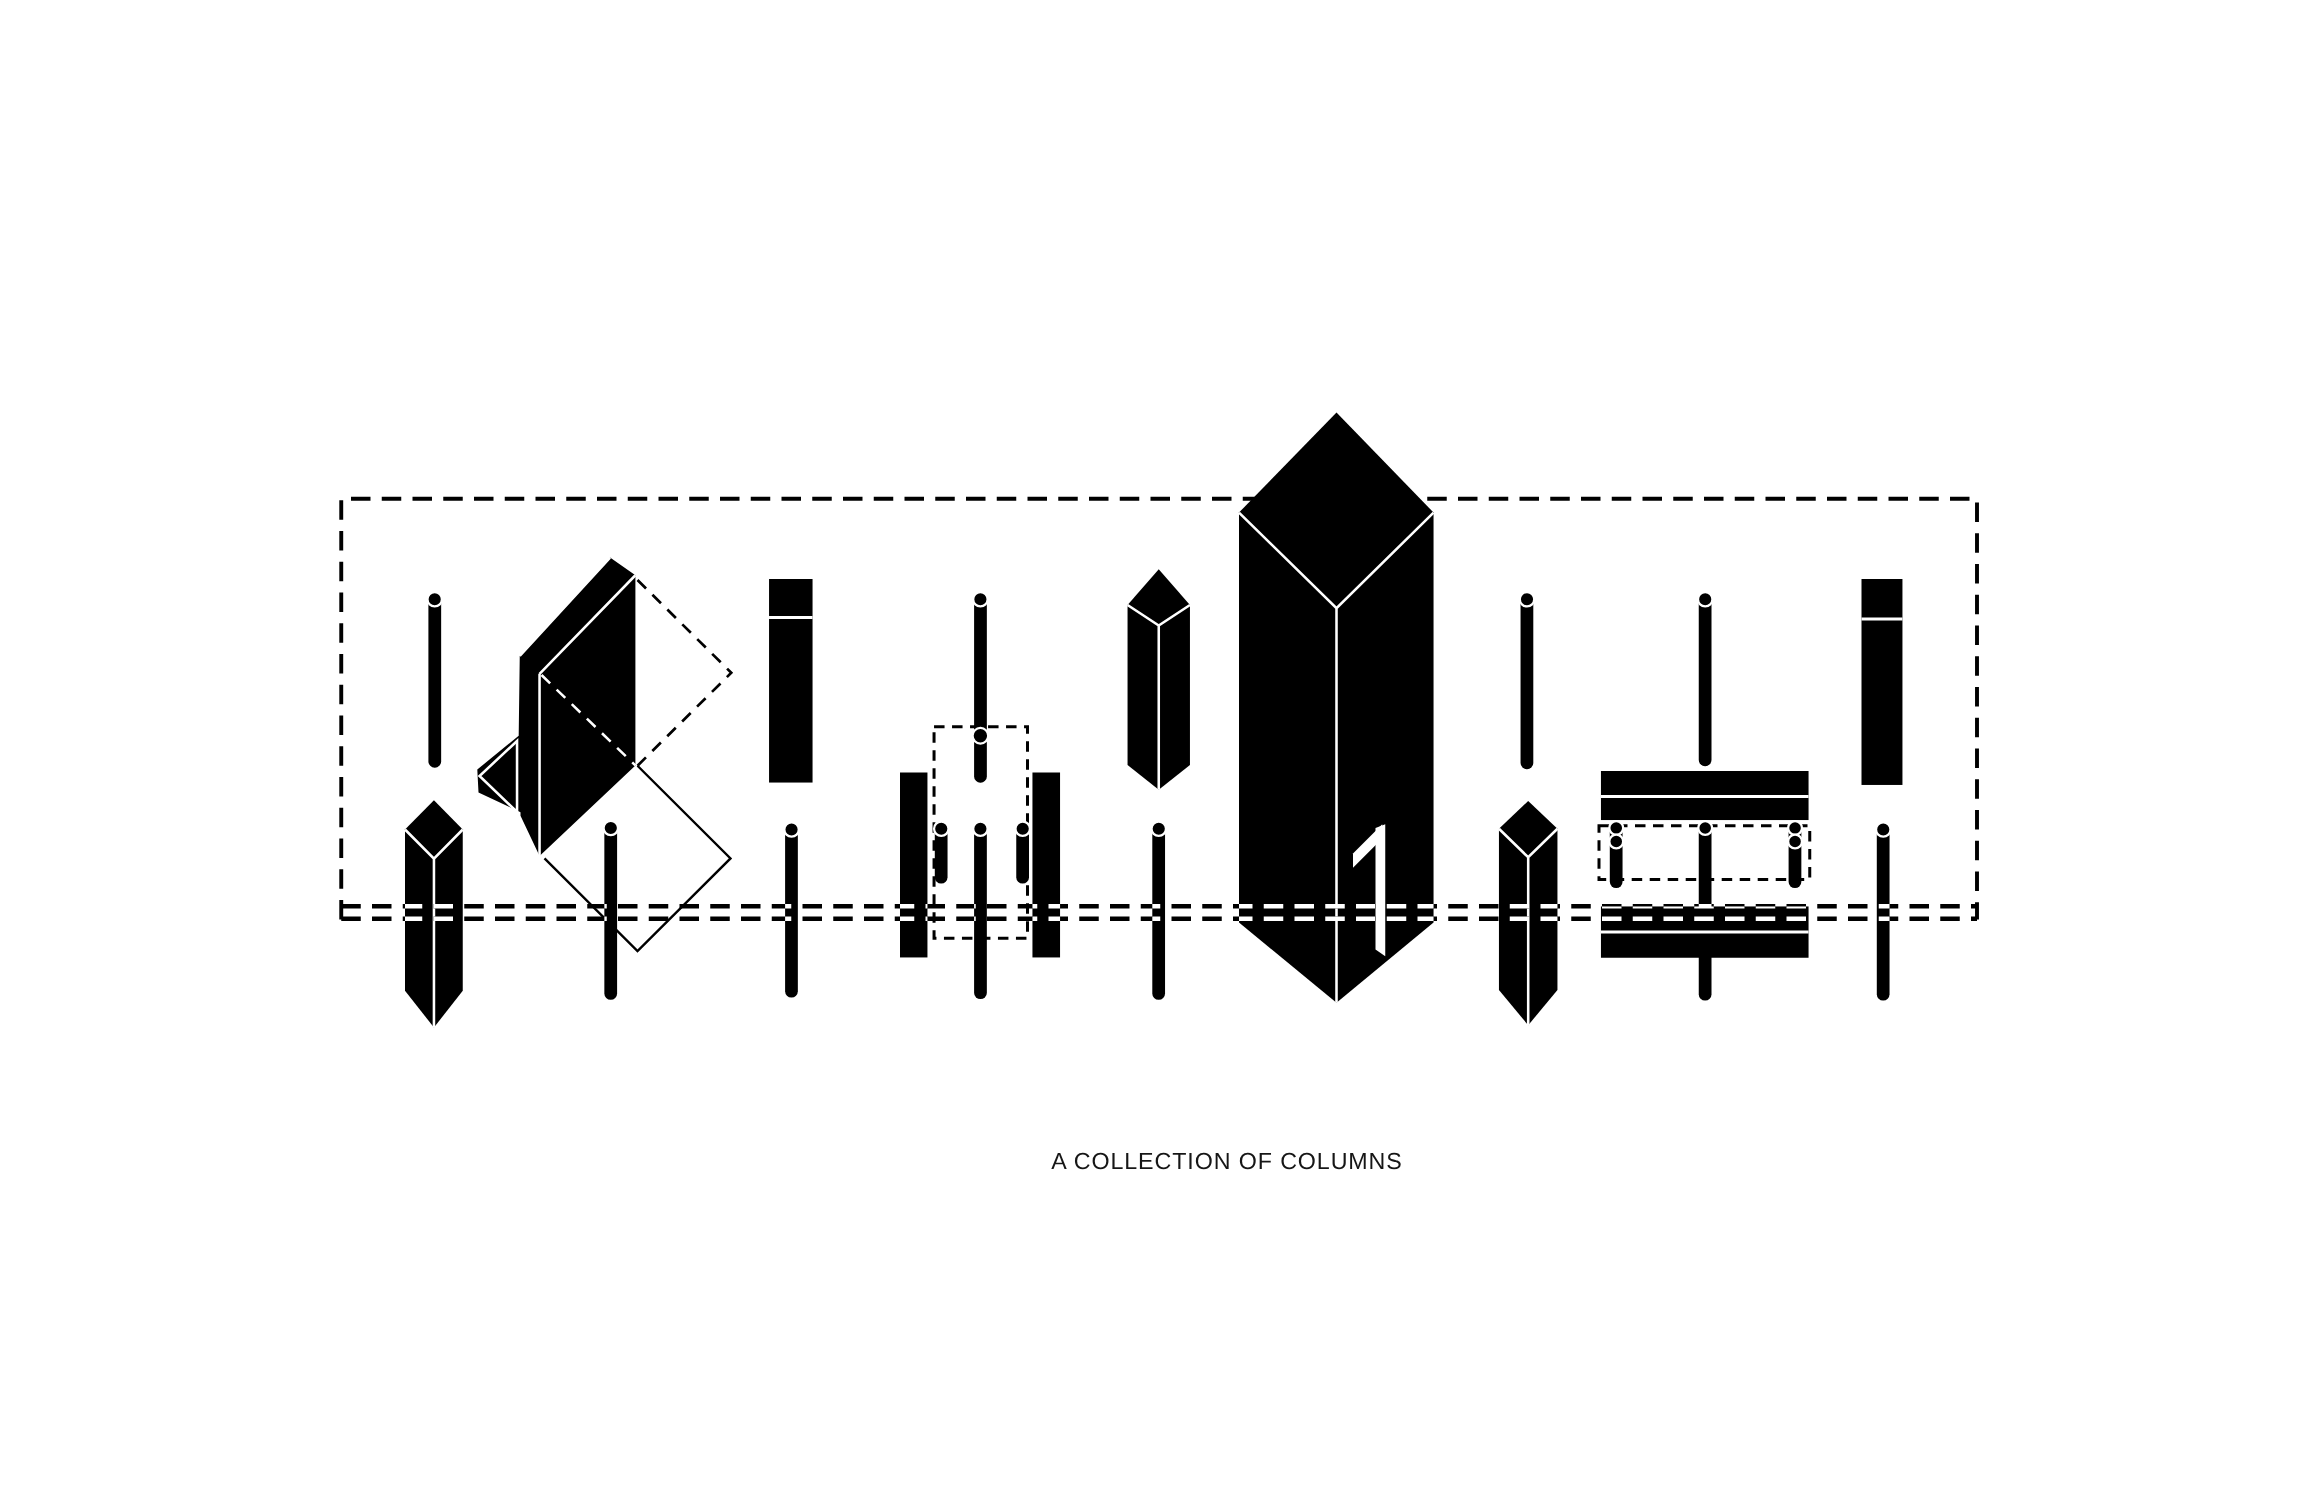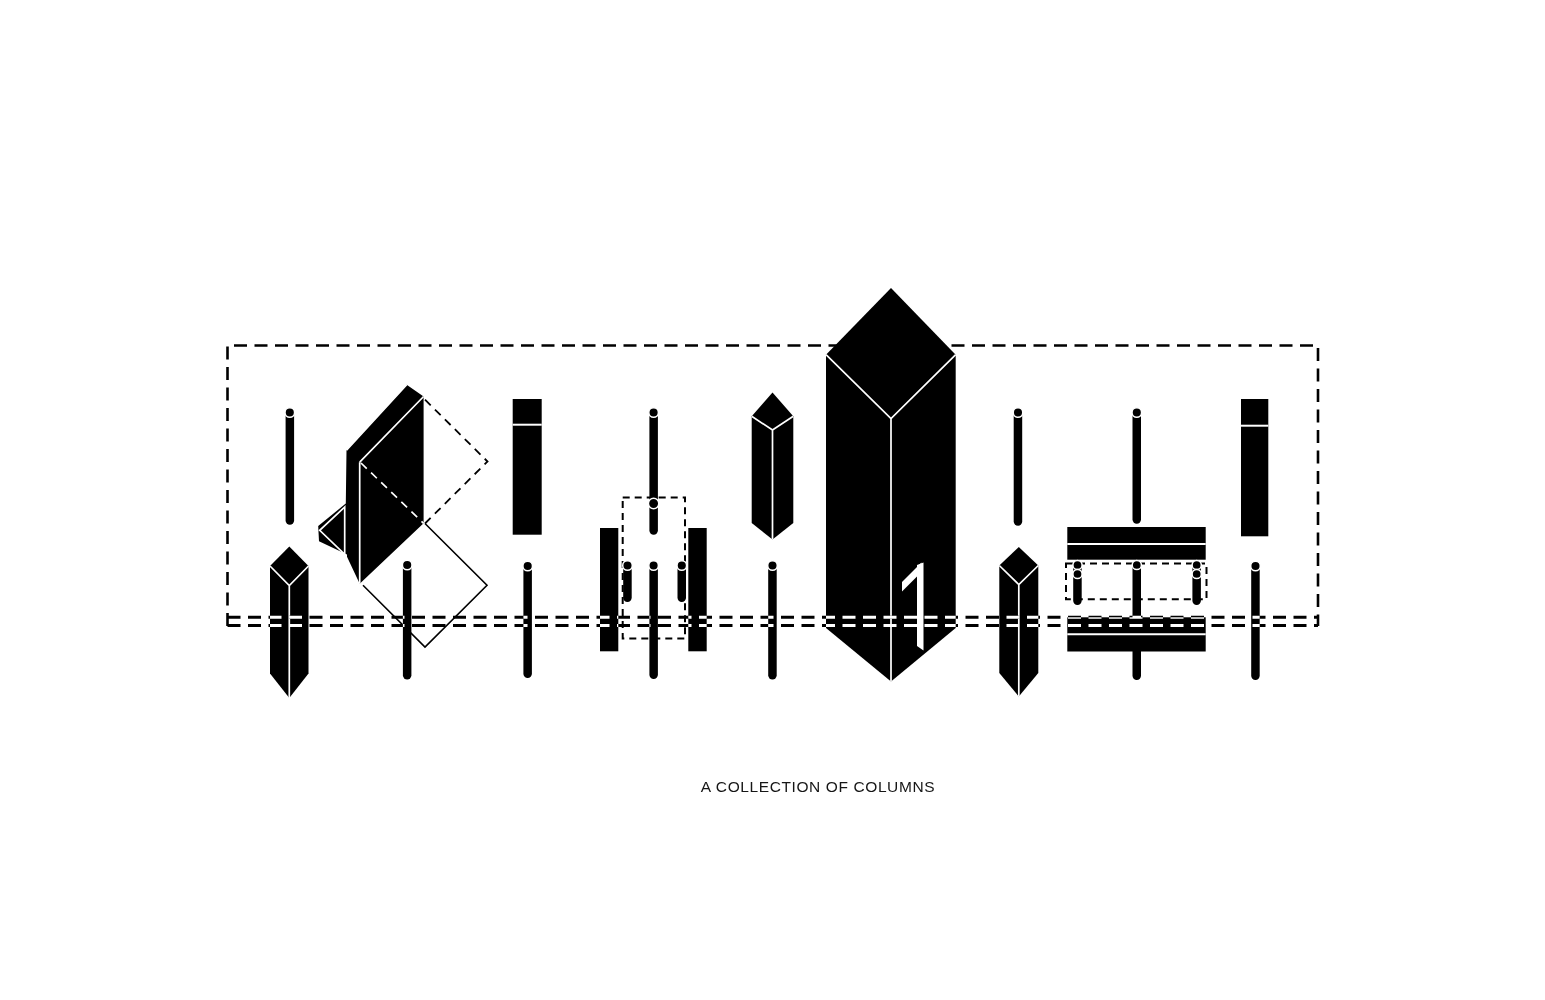--- a/index.html
+++ b/index.html
@@ -2,21 +2,21 @@
 <html><head>
 <meta charset="utf-8">
 <style>
   html, body { margin: 0; padding: 0; }
   body {
     width: 1545px; height: 1000px;
     background: #ffffff;
     font-family: "Liberation Sans", sans-serif;
     overflow: hidden;
   }
-  .stage { position: relative; width: 1545px; height: 746px; background: #fff; margin-top: 13px; }
+  .stage { position: relative; width: 1545px; height: 746px; background: #fff; }
   svg { display: block; }
   .caption-text {
     font-family: "Liberation Sans", sans-serif;
     font-size: 15.5px;
     letter-spacing: 0.6px;
     fill: #161616;
   }
 </style>
 </head>
 <body>

